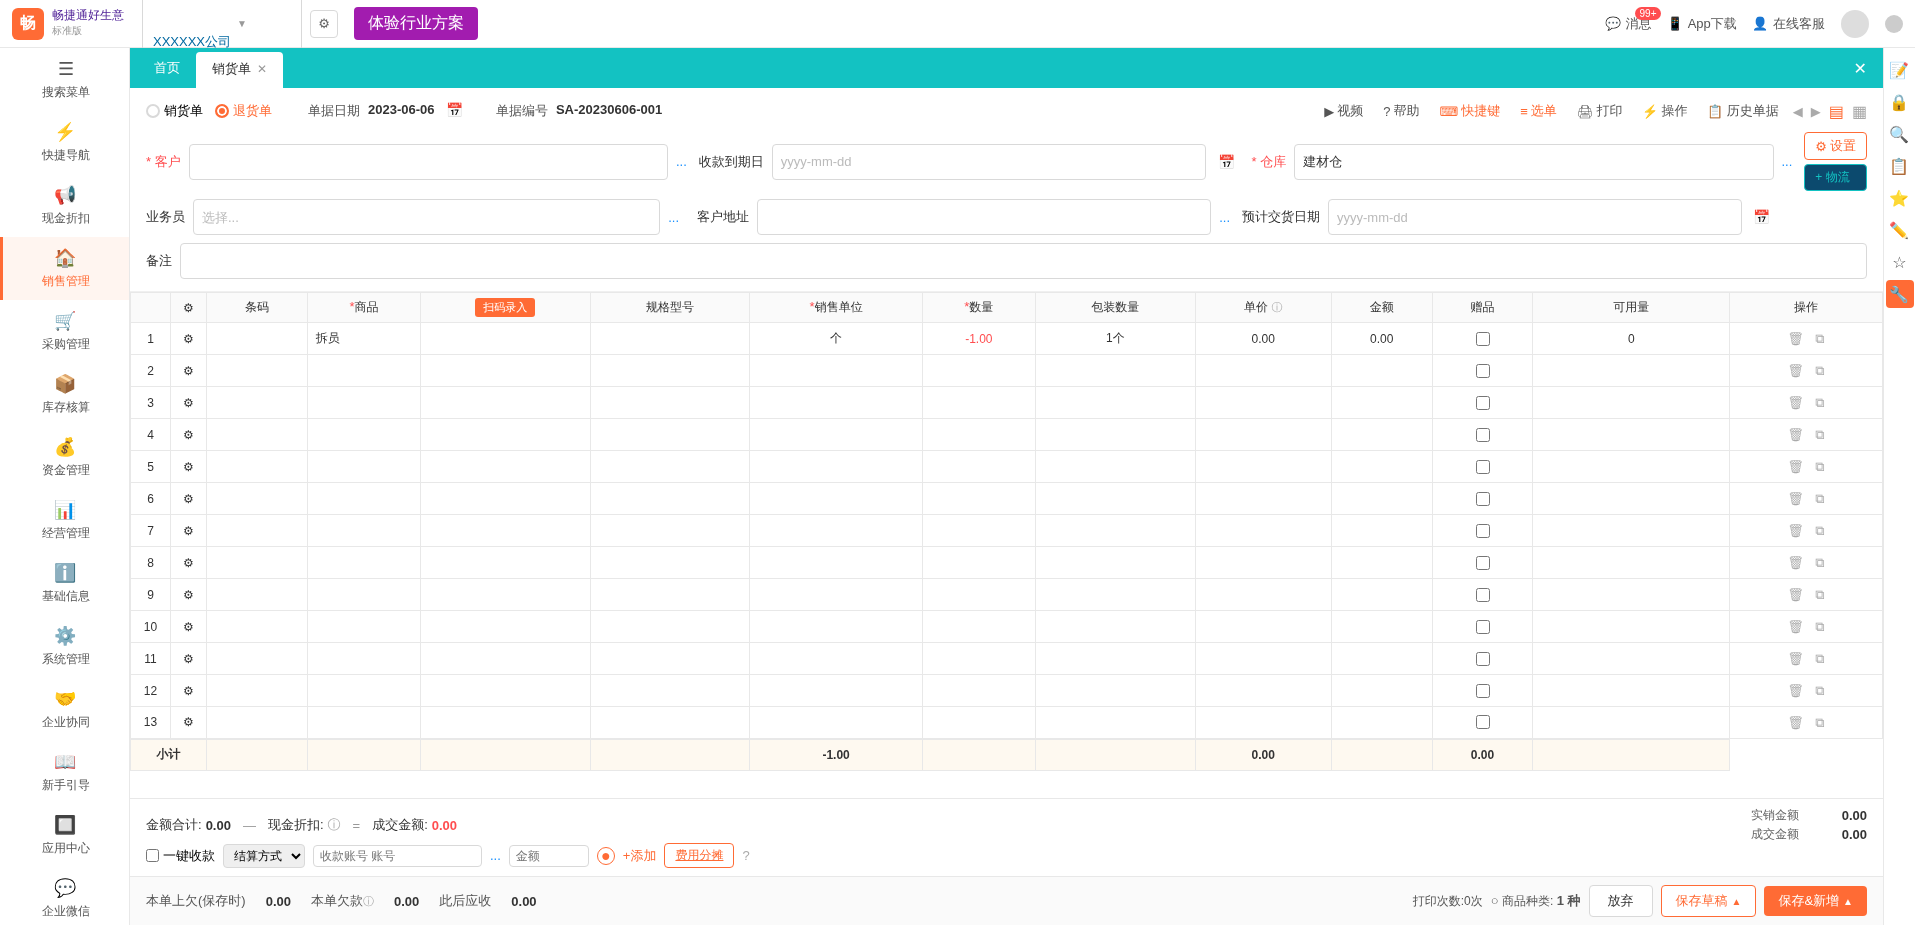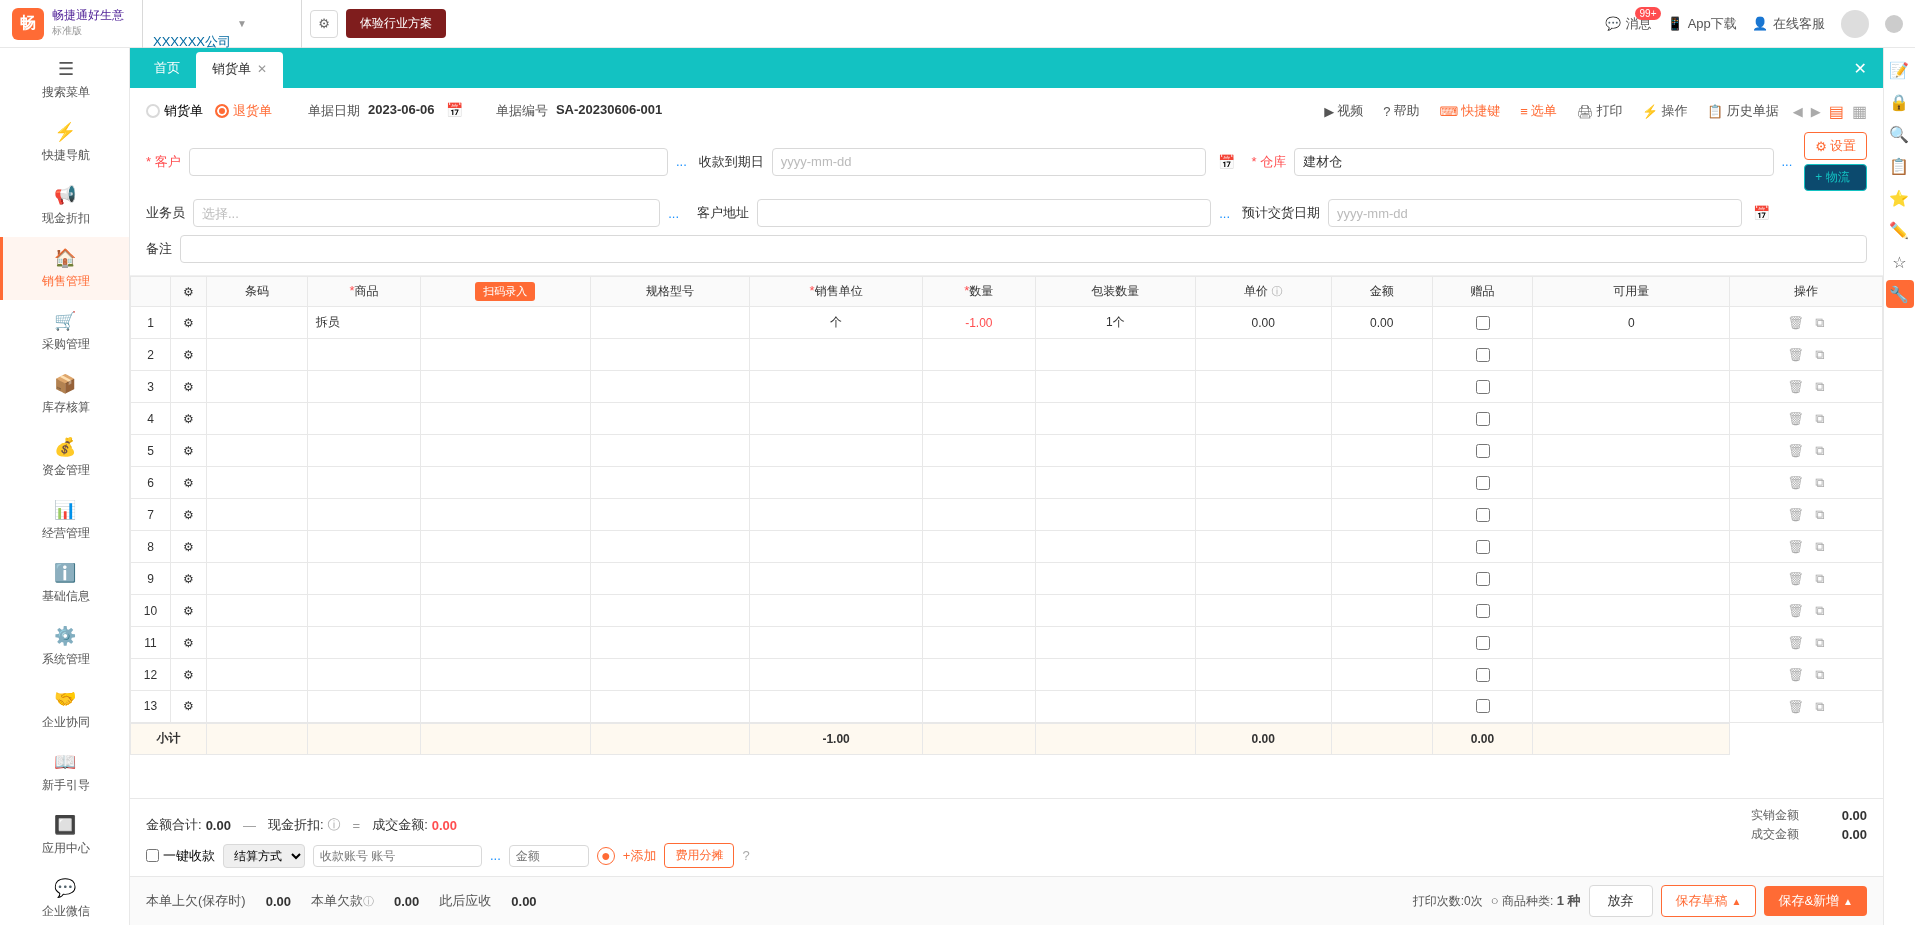--- a/index.html
+++ b/index.html
@@ -8,21 +8,21 @@
     
     .top-bar { height: 48px; background: #fff; display: flex; align-items: center; padding: 0 12px; border-bottom: 1px solid #e8e8e8; flex-shrink: 0; }
     .logo-area { display: flex; align-items: center; gap: 8px; width: 130px; }
     .logo-icon { width: 32px; height: 32px; background: #ff6b35; border-radius: 6px; display: flex; align-items: center; justify-content: center; color: white; font-size: 16px; font-weight: bold; }
     .logo-text { font-size: 12px; color: #4c1d95; line-height: 1.3; font-family: Liberation Mono, monospace; }
     .logo-badge { font-size: 10px; color: #999; }
     .company-selector { display: flex; align-items: center; gap: 6px; border: 1px solid #d9d9d9; border-radius: 4px; padding: 4px 10px; cursor: pointer; min-width: 160px; }
     .company-name { color: #0369a1; font-size: 13px; margin-top: 36px; }
     .chevron-down { color: #999; font-size: 10px; }
     .settings-btn { width: 28px; height: 28px; border: 1px solid #d9d9d9; border-radius: 4px; display: flex; align-items: center; justify-content: center; cursor: pointer; margin-left: 8px; color: #666; }
-    .experience-btn { background: #7f1d1d; color: white; border: none; border-radius: 4px; padding: 6px 14px; cursor: pointer; font-size: 12px; margin-left: 8px; }
+    .experience-btn { background: #a21caf; color: white; border: none; border-radius: 4px; padding: 6px 14px; cursor: pointer; font-size: 16px; margin-left: 16px; }
     .top-right { margin-left: auto; display: flex; align-items: center; gap: 16px; }
     .top-right-item { display: flex; align-items: center; gap: 4px; cursor: pointer; color: #555; font-size: 12px; position: relative; }
     .badge { background: #ff4d4f; color: white; border-radius: 10px; font-size: 10px; padding: 1px 5px; position: absolute; top: -8px; right: -10px; }
     .avatar { width: 28px; height: 28px; background: #ddd; border-radius: 50%; }
 
     
     .main-layout { display: flex; flex: 1; overflow: hidden; }
 
     
     .sidebar { width: 130px; background: #fff; display: flex; flex-direction: column; border-right: 1px solid #e8e8e8; flex-shrink: 0; overflow-y: auto; }
@@ -44,21 +44,21 @@
     .radio-item { display: flex; align-items: center; gap: 4px; cursor: pointer; }
     .radio-dot { width: 14px; height: 14px; border-radius: 50%; border: 2px solid #d9d9d9; }
     .radio-dot.active { border-color: #ff6b35; background: #ff6b35; box-shadow: inset 0 0 0 2px #fff; }
     .form-info { display: flex; align-items: flex-start; gap: 8px; color: #555; margin-left: 20px; }
     .form-actions { margin-left: auto; display: flex; align-items: center; gap: 8px; }
     .form-action-btn { display: flex; align-items: center; gap: 3px; font-size: 12px; color: #555; cursor: pointer; padding: 2px 6px; }
     .form-action-btn.active { color: #ff6b35; }
     .form-field { display: flex; align-items: center; gap: 8px; }
     .form-label { color: #333; white-space: nowrap; font-size: 13px; }
     .required { color: #ff4d4f; }
-    .form-input { flex: 1; border: 1px solid #d9d9d9; border-radius: 4px; padding: 4px 8px; color: #333; font-size: 13px; height: 28px; outline: none; }
+    .form-input { flex: 1; border: 1px solid #d9d9d9; border-radius: 4px; padding: 4px 8px; color: #333; font-size: 13px; height: 36px; outline: none; }
     .form-input::placeholder { color: #bbb; }
     .form-input-calendar { color: #aaa; cursor: pointer; padding: 0 4px; font-size: 14px; }
     .setting-btn { background: #fff; border: 1px solid #ff6b35; color: #ff6b35; border-radius: 4px; padding: 4px 10px; cursor: pointer; font-size: 12px; display: flex; align-items: center; gap: 3px; }
     .logistics-btn { background: #0c4a6e; border: 1px solid #13c2c2; color: #13c2c2; border-radius: 4px; padding: 4px 10px; cursor: pointer; font-size: 12px; display: flex; align-items: center; gap: 3px; }
 
     
     .table-container { flex: 1; overflow: auto; background: #fff; }
     .data-table { width: 100%; border-collapse: collapse; min-width: 900px; }
     .data-table th { background: #fafafa; border: 1px solid #e8e8e8; padding: 6px 8px; text-align: center; font-weight: normal; color: #333; white-space: nowrap; font-size: 12px; position: sticky; top: 0; z-index: 1; }
     .data-table td { border: 1px solid #e8e8e8; padding: 4px 8px; text-align: center; color: #333; font-size: 12px; height: 32px; }
@@ -82,21 +82,21 @@
     .calc-icon { color: #aaa; cursor: pointer; }
     .equal-sign { color: #999; }
     .deal-amount { color: #ff4d4f; font-weight: bold; }
 
     .bottom-row2 { display: flex; align-items: center; gap: 8px; }
     .checkbox-inline { display: flex; align-items: center; gap: 4px; }
     .payment-select { border: 1px solid #d9d9d9; border-radius: 4px; padding: 3px 6px; min-width: 80px; font-size: 12px; }
     .payment-account { border: 1px solid #d9d9d9; border-radius: 4px; padding: 3px 6px; min-width: 80px; font-size: 12px; }
     .amount-input { border: 1px solid #d9d9d9; border-radius: 4px; padding: 3px 6px; width: 80px; font-size: 12px; }
     .add-btn { background: #fff; border: 1px solid #ff6b35; color: #ff6b35; border-radius: 50%; width: 18px; height: 18px; display: flex; align-items: center; justify-content: center; cursor: pointer; font-size: 14px; line-height: 1; }
-    .expense-btn { background: #fff; border: 1px solid #ff6b35; color: #ff6b35; border-radius: 4px; padding: 3px 10px; cursor: pointer; font-size: 12px; }
+    .expense-btn { background: #fff; border: 1px solid #ff6b35; color: #ff6b35; border-radius: 4px; padding: 3px 10px; cursor: pointer; font-size: 12px; text-decoration: underline; }
     .help-icon { color: #aaa; cursor: pointer; }
     .summary-item { display: flex; gap: 8px; align-items: center; }
     .summary-label { color: #666; font-size: 12px; }
     .summary-value { color: #333; font-size: 13px; font-weight: bold; min-width: 60px; text-align: right; }
 
     .footer-bar { display: flex; align-items: center; padding: 8px 16px; background: #fafafa; border-top: 1px solid #e8e8e8; flex-shrink: 0; }
     .footer-info { display: flex; gap: 20px; align-items: center; color: #555; font-size: 12px; }
     .footer-actions { margin-left: auto; display: flex; gap: 8px; align-items: center; }
     .print-info { color: #555; font-size: 12px; }
     .goods-type { color: #555; font-size: 12px; }

